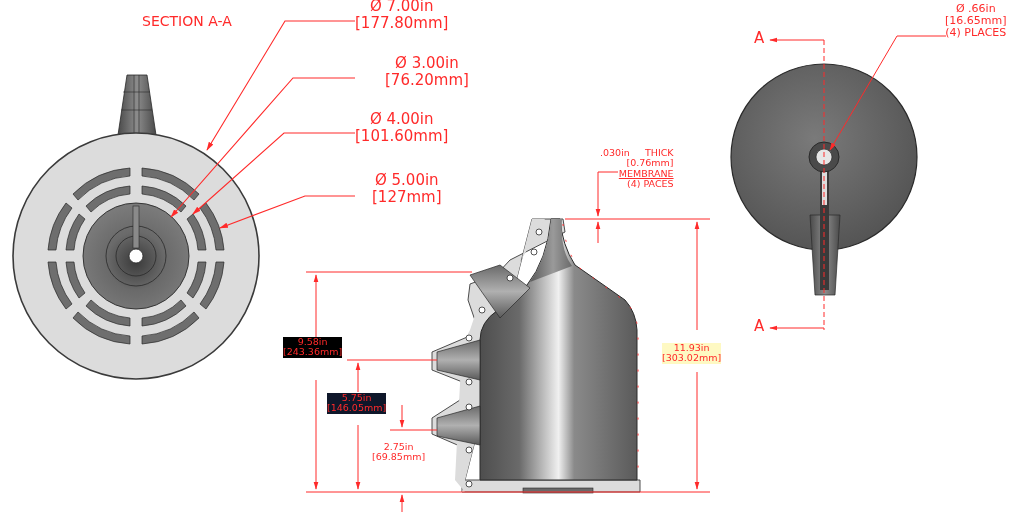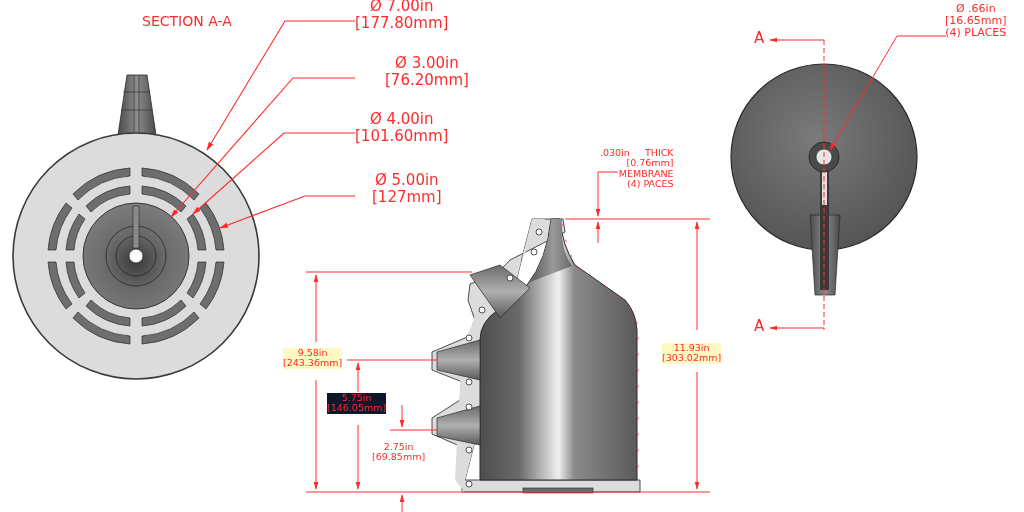--- a/index.html
+++ b/index.html
@@ -187,30 +187,30 @@
   <span class="blk">[101.60mm]</span>
 </div>
 <div class="lbl big" style="left:372px; top:172px;">
   <span class="blk"><span>Ø</span> <span>5.00in</span></span>
   <span class="blk">[127mm]</span>
 </div>
 
 <div class="lbl sm" style="left:600px; top:148px; text-align:right;">
   <span class="blk"><span>.030in</span>&nbsp;&nbsp;&nbsp;&nbsp;&nbsp;<span>THICK</span></span>
   <span class="blk" style="margin-left:-8px;padding-left:32px;">[0.76mm]</span>
-  <span class="blk" style="margin-left:14px;">MEMBRANE</span>
+  <span class="blk" style="margin-left:14px;text-decoration:underline;">MEMBRANE</span>
   <span class="blk" style="">(4) PACES</span>
 </div>
 
 <div class="lbl sm" style="left:662px; top:343px; background:#fef9c3;">
   <span class="blk">11.93in</span>
   <span class="blk">[303.02mm]</span>
 </div>
 
-<div class="lbl sm" style="left:283px; top:348px; background:#fef9c3;">
+<div class="lbl sm" style="left:283px; top:337px; background:#000000;">
   <span class="blk">9.58in</span>
   <span class="blk">[243.36mm]</span>
 </div>
 
 <div class="lbl sm" style="left:327px; top:393px; background:#0f172a;">
   <span class="blk">5.75in</span>
   <span class="blk">[146.05mm]</span>
 </div>
 
 <div class="lbl sm" style="left:372px; top:442px;">

